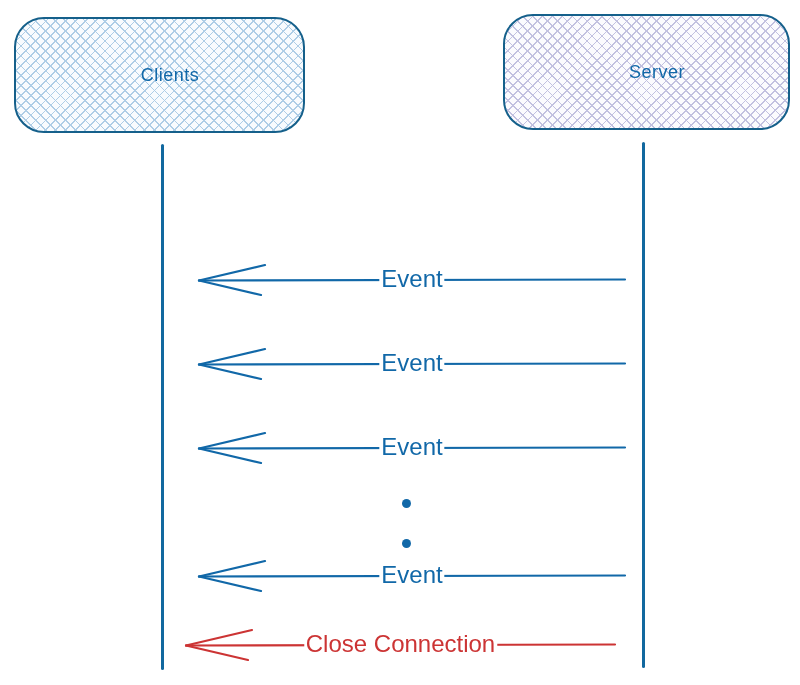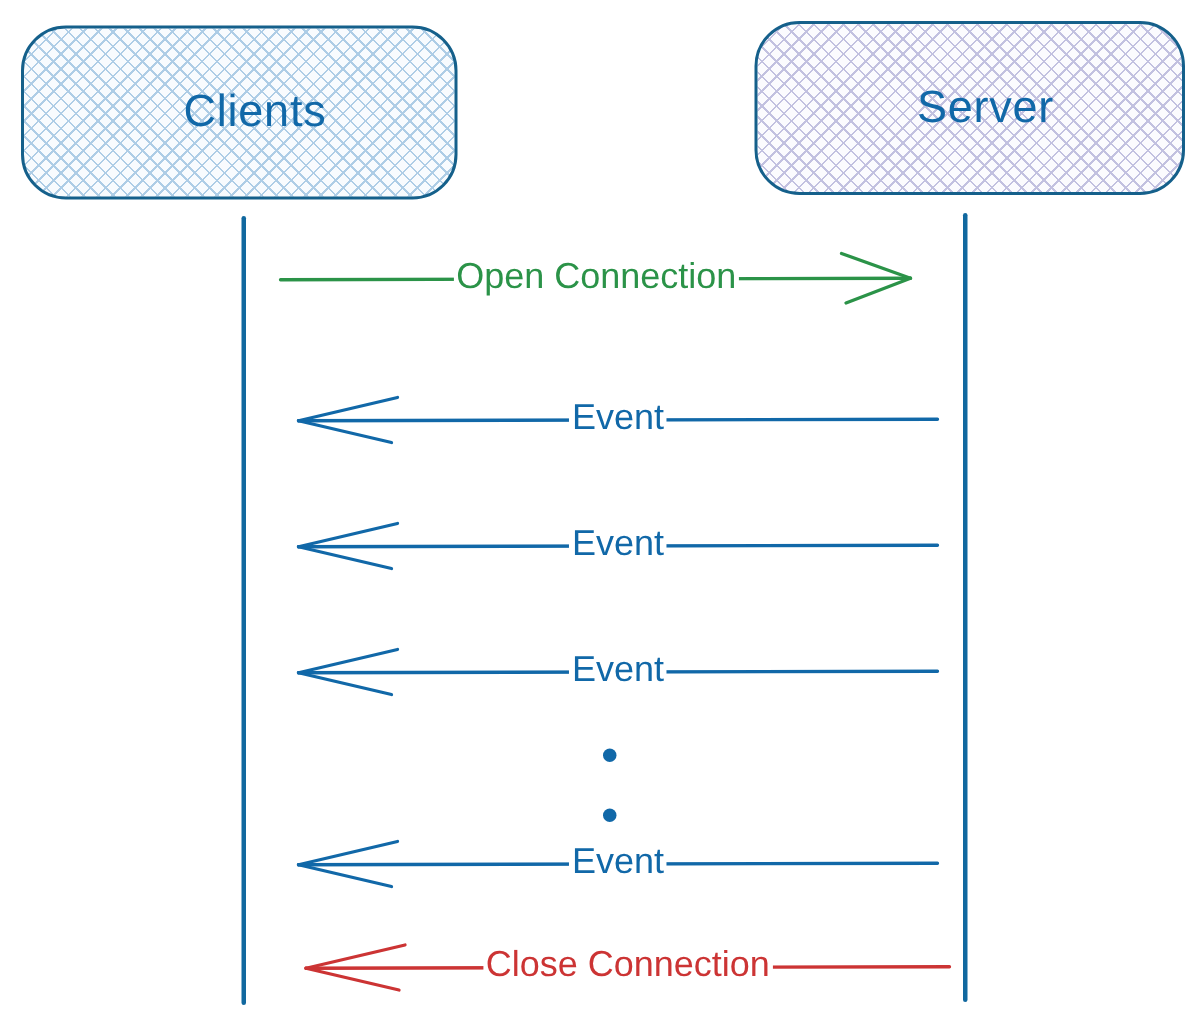--- a/index.html
+++ b/index.html
@@ -5,21 +5,21 @@
   html,body{margin:0;padding:0;background:#ffffff;}
   #canvas{
     position:relative;width:800px;height:685px;background:#ffffff;overflow:hidden;
     font-family:"Liberation Sans","DejaVu Sans",sans-serif;
   }
   
   .actor{
     position:absolute;border:2.5px solid var(--actor_border);border-radius:30px;
     display:flex;align-items:center;justify-content:center;box-sizing:border-box;
   }
-  .actor .label{font-size:30px;color:var(--text_blue);letter-spacing:0.5px;margin-left:21px;}
+  .actor .label{font-size:18px;color:var(--text_blue);letter-spacing:0.5px;margin-left:21px;}
   #actor-clients{
     left:14px;top:17px;width:291px;height:116px;
     background:
       repeating-linear-gradient(45deg, var(--clients_hatch) 0 1.2px, transparent 1.2px 7px),
       repeating-linear-gradient(-45deg, var(--clients_hatch) 0 1.2px, transparent 1.2px 7px),
       #f8fbfe;
   }
   #actor-server{
     left:503px;top:14px;width:287px;height:116px;
     background:
@@ -53,28 +53,20 @@
   <div class="actor" id="actor-clients">
     <span class="label">Clients</span>
   </div>
   <div class="actor" id="actor-server">
     <span class="label">Server</span>
   </div>
 
   <div class="lifeline" id="lifeline-clients"></div>
   <div class="lifeline" id="lifeline-server"></div>
 
-  <div class="msg green" style="left:185px;top:164px;width:425px;">
-    <svg width="425" height="44" viewBox="0 0 425 44">
-      <line x1="2" y1="22.5" x2="422" y2="21.5" stroke="currentColor" stroke-width="2.2" stroke-linecap="round"></line>
-      <line x1="422" y1="21.5" x2="376" y2="5" stroke="currentColor" stroke-width="2.2" stroke-linecap="round"></line>
-      <line x1="422" y1="21.5" x2="379" y2="38" stroke="currentColor" stroke-width="2.2" stroke-linecap="round"></line>
-    </svg>
-    <span class="msg-label">Open Connection</span>
-  </div>
 
   <div class="msg blue" style="left:197px;top:258px;width:430px;">
     <svg width="430" height="44" viewBox="0 0 430 44">
       <line x1="2" y1="22.5" x2="428" y2="21.5" stroke="currentColor" stroke-width="2.2" stroke-linecap="round"></line>
       <line x1="2" y1="22.5" x2="68" y2="7" stroke="currentColor" stroke-width="2.2" stroke-linecap="round"></line>
       <line x1="2" y1="22.5" x2="64" y2="37" stroke="currentColor" stroke-width="2.2" stroke-linecap="round"></line>
     </svg>
     <span class="msg-label">Event</span>
   </div>
 
@@ -101,21 +93,21 @@
 
   <div class="msg blue" style="left:197px;top:554px;width:430px;">
     <svg width="430" height="44" viewBox="0 0 430 44">
       <line x1="2" y1="22.5" x2="428" y2="21.5" stroke="currentColor" stroke-width="2.2" stroke-linecap="round"></line>
       <line x1="2" y1="22.5" x2="68" y2="7" stroke="currentColor" stroke-width="2.2" stroke-linecap="round"></line>
       <line x1="2" y1="22.5" x2="64" y2="37" stroke="currentColor" stroke-width="2.2" stroke-linecap="round"></line>
     </svg>
     <span class="msg-label">Event</span>
   </div>
 
-  <div class="msg red" style="left:202px;top:623px;width:433px;">
+  <div class="msg red" style="left:184px;top:623px;width:433px;">
     <svg width="433" height="44" viewBox="0 0 433 44">
       <line x1="2" y1="22.5" x2="431" y2="21.5" stroke="currentColor" stroke-width="2.2" stroke-linecap="round"></line>
       <line x1="2" y1="22.5" x2="68" y2="7" stroke="currentColor" stroke-width="2.2" stroke-linecap="round"></line>
       <line x1="2" y1="22.5" x2="64" y2="37" stroke="currentColor" stroke-width="2.2" stroke-linecap="round"></line>
     </svg>
     <span class="msg-label">Close Connection</span>
   </div>
 
 </div>
 

